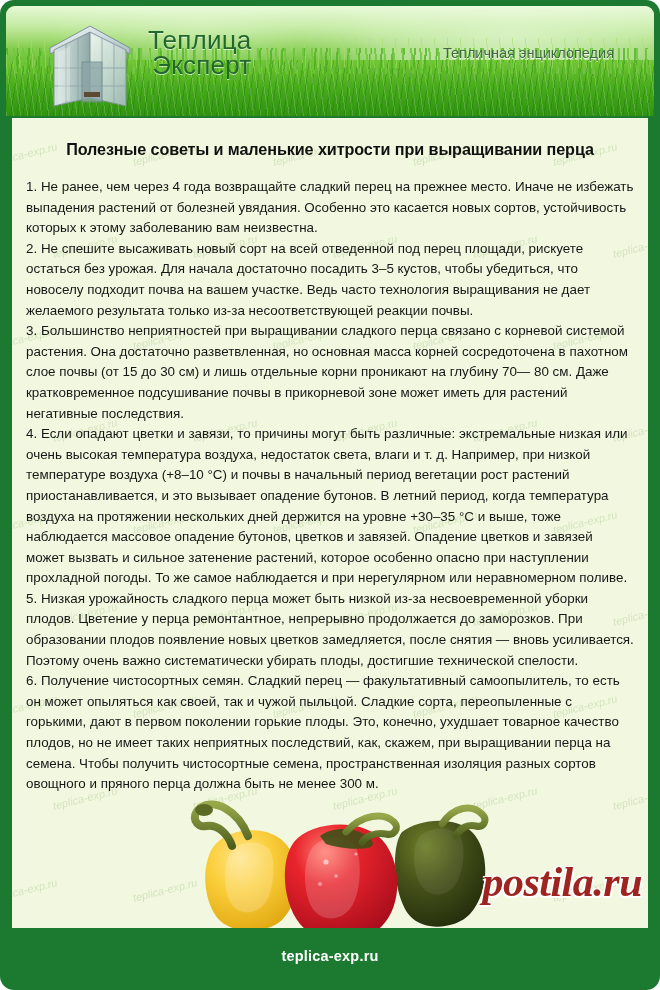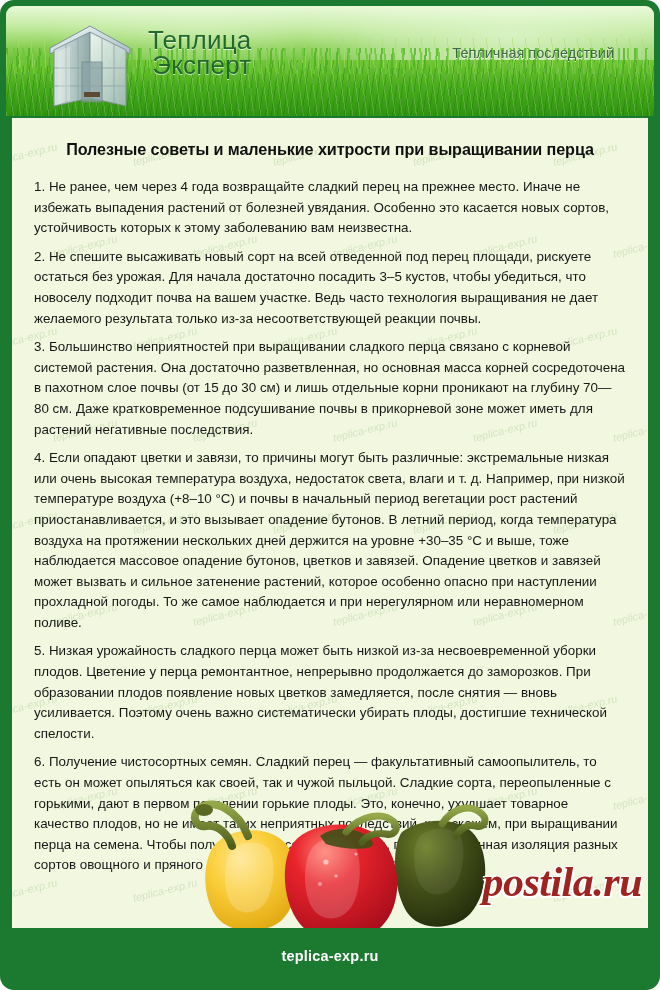--- a/index.html
+++ b/index.html
@@ -146,21 +146,21 @@
 
   .body-text {
     position: relative;
     margin: 18px 14px 0 14px;
     font-size: 13.4px;
     line-height: 20.6px;
     color: #171717;
     text-align: left;
   }
   .body-text p {
-    margin: 8px;
+    margin: 0;
     padding: 0;
   }
 
   
   .peppers {
     position: absolute;
     left: 158px;
     bottom: -6px;
     width: 330px;
     height: 150px;
@@ -251,21 +251,21 @@
         <polygon points="12,32 24,26 24,80 12,84" fill="#ffffff" opacity="0.28"></polygon>
       </svg>
     </div>
 
     <div class="logo-text">
       <span>Теплица</span>
       <span class="l2">Эксперт</span>
     </div>
 
     <div class="tagline">
-      <span>Тепличная последствий</span>
+      <span>Тепличная энциклопедия</span>
     </div>
   </div>
 
   <div class="sheet">
 
     <div class="watermarks" id="wm-layer">
         <span class="wm" style="left: -20px; top: 30px;">teplica-exp.ru</span>
         <span class="wm" style="left: 120px; top: 30px;">teplica-exp.ru</span>
         <span class="wm" style="left: 260px; top: 30px;">teplica-exp.ru</span>
         <span class="wm" style="left: 400px; top: 30px;">teplica-exp.ru</span>

